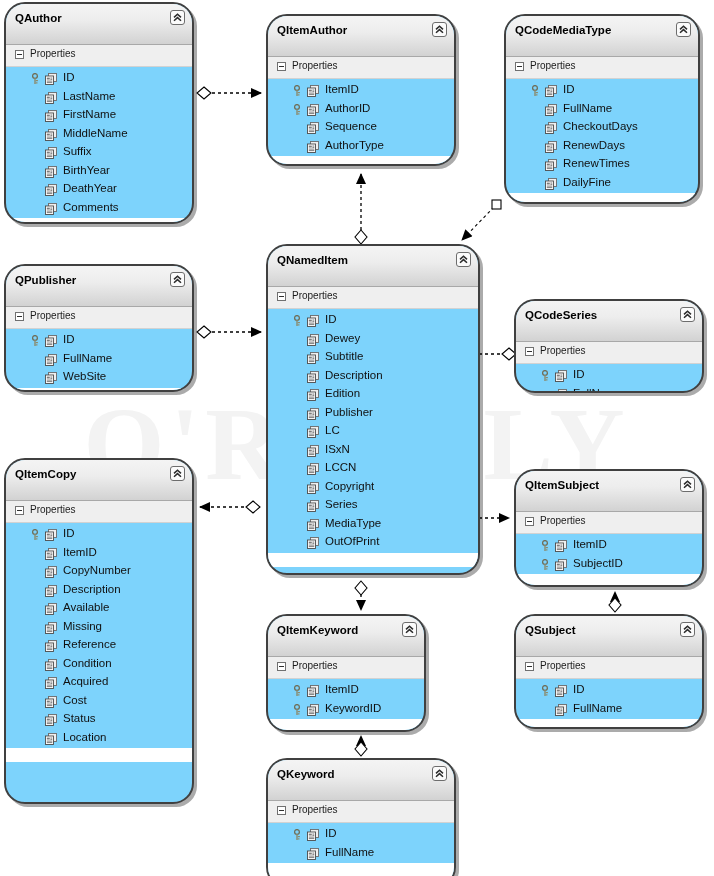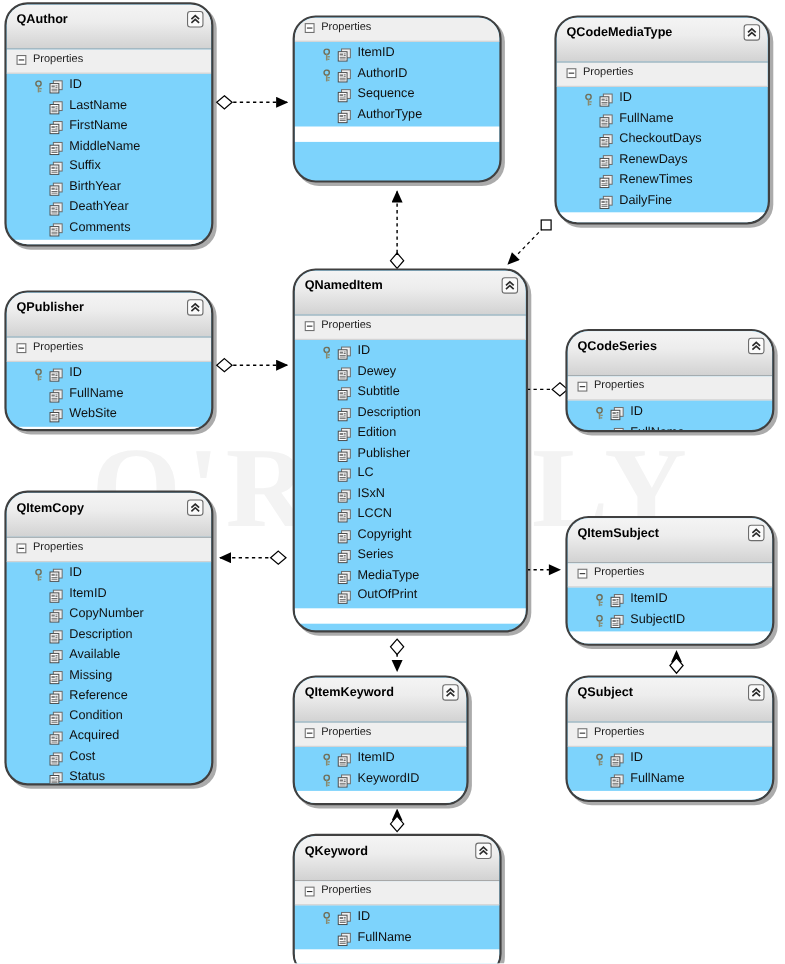--- a/index.html
+++ b/index.html
@@ -322,20 +322,29 @@
     <line x1="6.4" y1="7.4" x2="8.3" y2="7.4" stroke="#5a5a5a" stroke-width="0.8"></line>
     <line x1="2.8" y1="9.1" x2="8.3" y2="9.1" stroke="#5a5a5a" stroke-width="0.8"></line>
     <line x1="2.8" y1="10.6" x2="8.3" y2="10.6" stroke="#5a5a5a" stroke-width="0.8"></line>
   </svg>
 <span class="prop-label">Comments</span>
           </div>
         </div>
         <div class="ent-footer"></div>
       </div>
       <div class="entity" style="left: 266px; top: 14px; width: 190px; height: 152px;">
+        <div class="ent-header">
+          <div class="ent-title">QItemAuthor</div>
+          <div class="collapse-btn">
+  <svg width="13" height="13" viewBox="0 0 13 13" xmlns="http://www.w3.org/2000/svg">
+    <path d="M3,6.4 L6.5,3.2 L10,6.4" fill="none" stroke="#2b2b2b" stroke-width="1.5"></path>
+    <path d="M3,9.8 L6.5,6.6 L10,9.8" fill="none" stroke="#2b2b2b" stroke-width="1.5"></path>
+  </svg>
+</div>
+        </div>
         <div class="group-row">
           <span class="group-box"></span>
           <span class="group-label">Properties</span>
         </div>
         <div class="props">
           <div class="prop">
   <svg class="key-ico" viewBox="0 0 10 12" xmlns="http://www.w3.org/2000/svg">
     <circle cx="5" cy="3" r="2.4" fill="none" stroke="#6f6f5a" stroke-width="1.3"></circle>
     <rect x="4.3" y="5" width="1.4" height="6" fill="#8a8a6e"></rect>
     <rect x="5.7" y="7" width="2.2" height="1.2" fill="#8a8a6e"></rect>
@@ -780,21 +789,21 @@
     <line x1="6.4" y1="6" x2="8.3" y2="6" stroke="#5a5a5a" stroke-width="0.8"></line>
     <line x1="6.4" y1="7.4" x2="8.3" y2="7.4" stroke="#5a5a5a" stroke-width="0.8"></line>
     <line x1="2.8" y1="9.1" x2="8.3" y2="9.1" stroke="#5a5a5a" stroke-width="0.8"></line>
     <line x1="2.8" y1="10.6" x2="8.3" y2="10.6" stroke="#5a5a5a" stroke-width="0.8"></line>
   </svg>
 <span class="prop-label">FullName</span>
           </div>
         </div>
         <div class="ent-footer"></div>
       </div>
-      <div class="entity" style="left: 4px; top: 446px; width: 190px; height: 268px;">
+      <div class="entity" style="left: 4px; top: 458px; width: 190px; height: 346px;">
         <div class="ent-header">
           <div class="ent-title">QItemCopy</div>
           <div class="collapse-btn">
   <svg width="13" height="13" viewBox="0 0 13 13" xmlns="http://www.w3.org/2000/svg">
     <path d="M3,6.4 L6.5,3.2 L10,6.4" fill="none" stroke="#2b2b2b" stroke-width="1.5"></path>
     <path d="M3,9.8 L6.5,6.6 L10,9.8" fill="none" stroke="#2b2b2b" stroke-width="1.5"></path>
   </svg>
 </div>
         </div>
         <div class="group-row">

